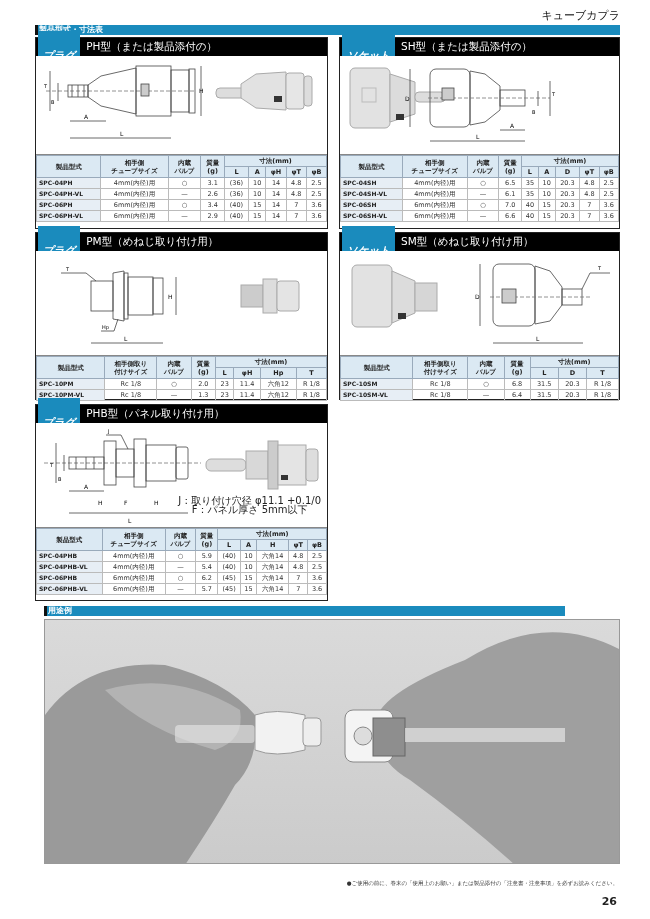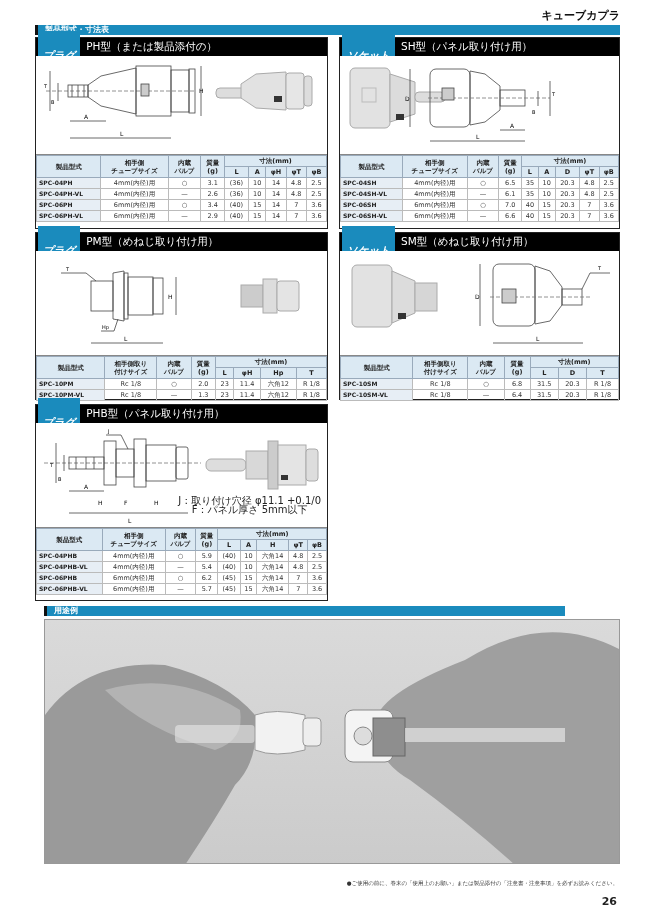--- a/index.html
+++ b/index.html
@@ -1,19 +1,19 @@
 <!DOCTYPE html>
 <html><head>
 <meta charset="utf-8">
 <style>
 *{box-sizing:border-box;margin:0;padding:0}
 body{width:650px;height:919px;background:#fff;font-family:"DejaVu Sans","Liberation Sans",sans-serif;position:relative;overflow:hidden;color:#222}
 .abs{position:absolute}
-.doc-title{right:30px;top:8px;font-size:11px;font-weight:bold;color:#111}
-.banner{background:#1a8bbd;color:#fff;font-size:8px;font-weight:bold;height:10px;line-height:10px;padding-left:7px;border-left:3px solid #111}
+.doc-title{right:30px;top:8px;font-size:11px;font-weight:normal;color:#111}
+.banner{background:#1a8bbd;color:#fff;font-size:8px;font-weight:bold;height:10px;line-height:10px;padding-left:1px;border-left:3px solid #111}
 .panel{border:1px solid #222;background:#fff}
 .phead{background:#000;height:18px;display:flex;align-items:center;color:#fff;font-size:10.5px}
 .ptag{background:#1a8bbd;color:#fff;font-weight:bold;font-style:italic;font-size:10.5px;height:16px;line-height:16px;padding:16px 5px;margin-left:2px;margin-right:6px}
 .pdraw{position:relative;border-bottom:1px solid #888;background:#fff}
 table.spec{width:100%;border-collapse:collapse;font-size:6.5px;color:#333}
 table.spec th{background:#dbe9f3;font-weight:bold;color:#222;border:1px solid #9ab;padding:1px 2px;text-align:center;line-height:8px}
 table.spec td{border:1px solid #bbb;padding:0 2px;text-align:center;height:10px;line-height:10px}
 table.spec td.model{background:#e7eef5;font-weight:bold;text-align:left;color:#222;font-size:6px;white-space:nowrap}
 .photo{background:linear-gradient(180deg,#d9d9d9 0%,#cfcfcf 100%);border:1px solid #999;overflow:hidden}
 .footnote{font-size:5.5px;color:#333}
@@ -128,21 +128,21 @@
           <td>7</td>
           <td>3.6</td>
         </tr>
   </tbody>
     </table>
 </div>
 
 <div class="abs panel" style="left:339px;top:37px;width:281px;height:192px;">
   <div class="phead">
     <span class="ptag">ソケット</span>
-    <span>SH型（パネル取り付け用）</span>
+    <span>SH型（または製品添付の）</span>
   </div>
   <div class="pdraw" style="height:99px">
     <svg width="279" height="99">
       <g>
         <rect x="10" y="12" width="40" height="60" rx="5" fill="#e2e2e2" stroke="#aaa"></rect>
         <polygon points="50,18 75,26 75,58 50,66" fill="#dcdcdc" stroke="#aaa"></polygon>
         <rect x="75" y="36" width="30" height="10" rx="4" fill="#ddd" stroke="#aaa"></rect>
         <rect x="22" y="32" width="14" height="14" fill="none" stroke="#bbb"></rect>
         <rect x="56" y="58" width="8" height="6" fill="#333"></rect>
       </g>

